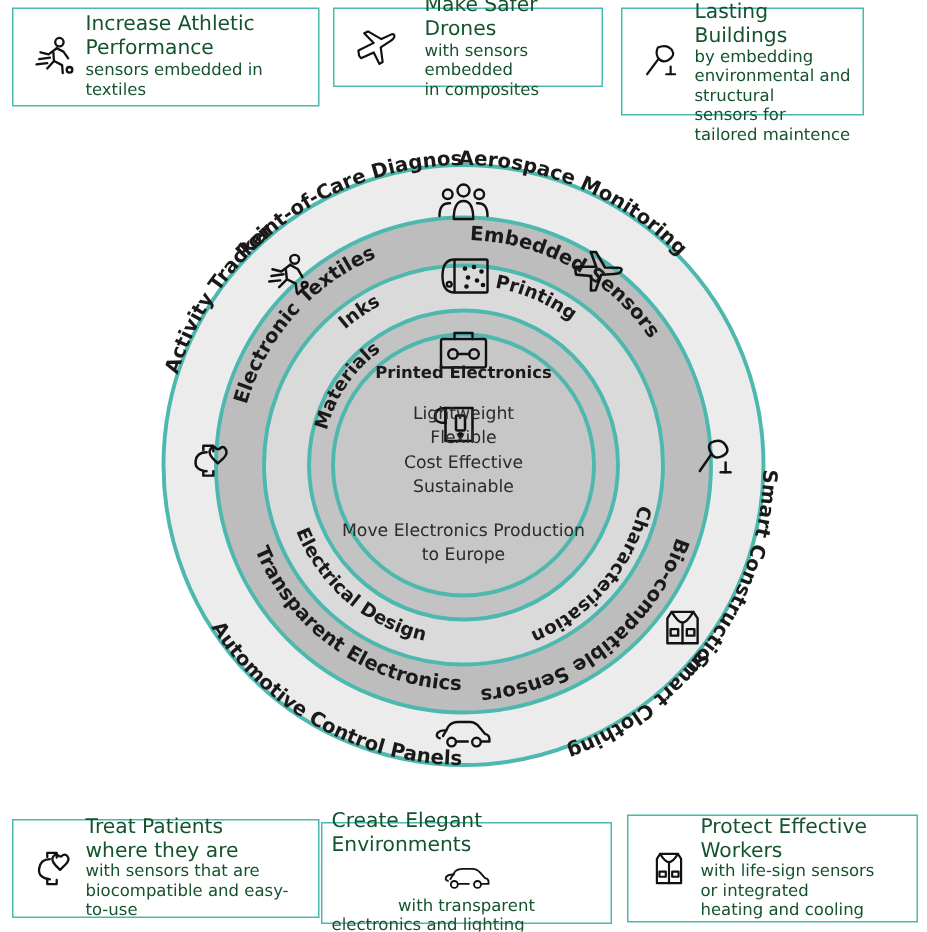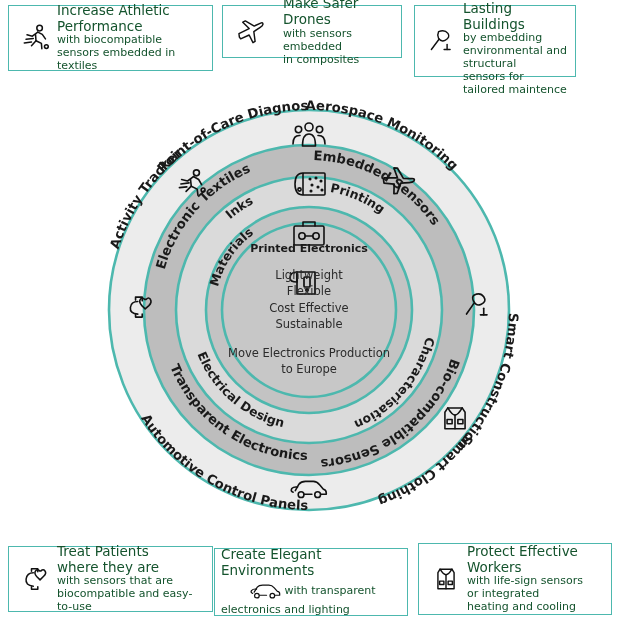--- a/index.html
+++ b/index.html
@@ -89,21 +89,20 @@
         <path d="M19.5 16.5 L20 23 L15 28.5"></path>
         <path d="M20 23 L26 26 L26.5 32"></path>
         <path d="M9 21.5 L17 20.5"></path>
         <path d="M7 25.5 L15 24.5"></path>
         <circle cx="31.5" cy="29.5" r="2.1"></circle>
       </svg>
     </div>
     <div class="txt">
       <div class="hl">Increase Athletic</div>
       <div class="hl">Performance</div>
-      <div class="sl">with biocompatible</div>
       <div class="sl">sensors embedded in textiles</div>
     </div>
   </div>
 
   <div class="callout" id="callout-drones">
     <div class="ico">
       <svg viewBox="0 0 40 40" width="34" height="34" fill="none" stroke="#111" stroke-width="1.7" stroke-linejoin="round">
         <path d="M7 22 L19 16 L11.5 8.5 L14.5 7 L25 13 L32.5 9.5 Q35.5 8.3 35.2 11 Q35 12.6 32 14.6 L24.5 19.5 L26 31 L23.5 32.5 L19 23.5 L9 28 L7.5 26 Z"></path>
       </svg>
     </div>
@@ -145,21 +144,21 @@
       <div class="hl">Treat Patients</div>
       <div class="hl">where they are</div>
       <div class="sl">with sensors that are</div>
       <div class="sl">biocompatible and easy-to-use</div>
     </div>
   </div>
 
   <div class="callout" id="callout-environments">
     <div class="txt" style="display:flex;flex-direction:column;">
       <div class="hl">Create Elegant Environments</div>
-      <div style="display:flex;align-items:center;justify-content:center;">
+      <div style="display:flex;align-items:center;justify-content:center;flex-direction:column;">
         <span class="ico" style="width:34px;height:26px;">
           <svg viewBox="0 0 44 26" width="34" height="22" fill="none" stroke="#111" stroke-width="1.6" stroke-linecap="round" stroke-linejoin="round">
             <path d="M6 16 Q3 15 4.5 12.5 Q6.5 10 11 10.5"></path>
             <path d="M8 14.5 L12 8 Q14 5.5 19 5.5 L27 5.5 Q31 5.5 34 9 L38 13.5 Q41 14 41 16.5 L41 18.5 L35.5 18.5"></path>
             <path d="M24 18.5 L15 18.5"></path>
             <circle cx="11.5" cy="19" r="3"></circle>
             <circle cx="31.5" cy="19" r="3"></circle>
           </svg>
         </span>
         <span class="sl">with transparent</span>

